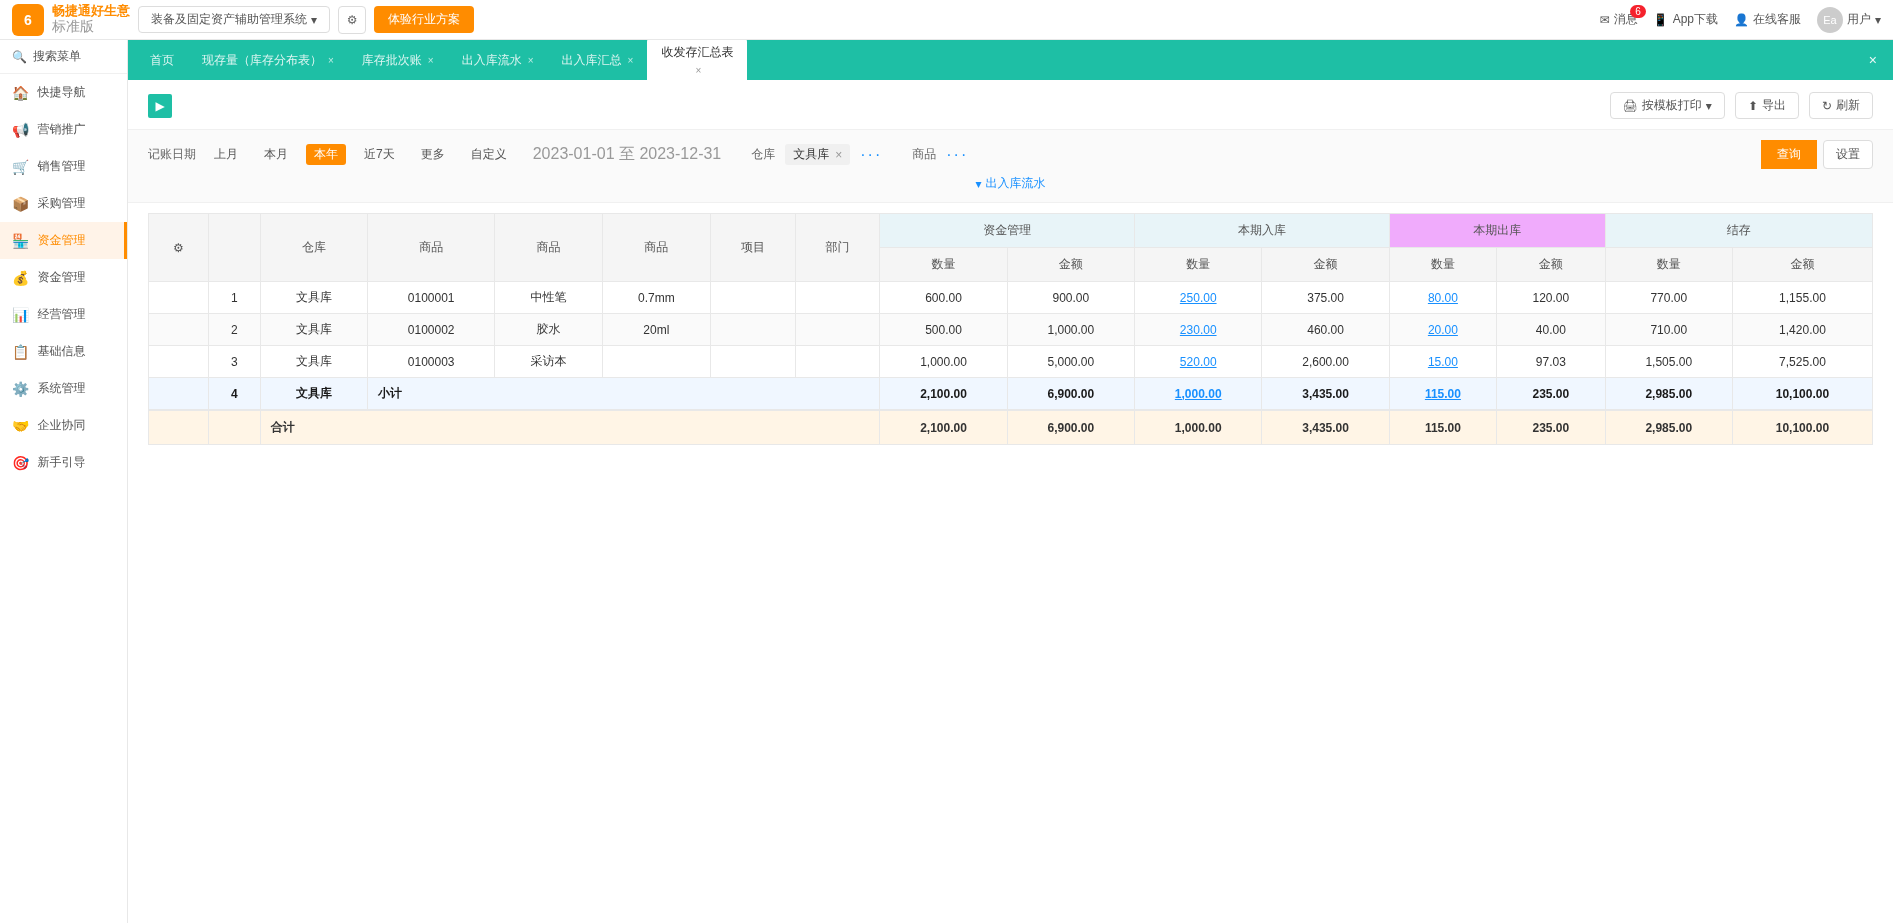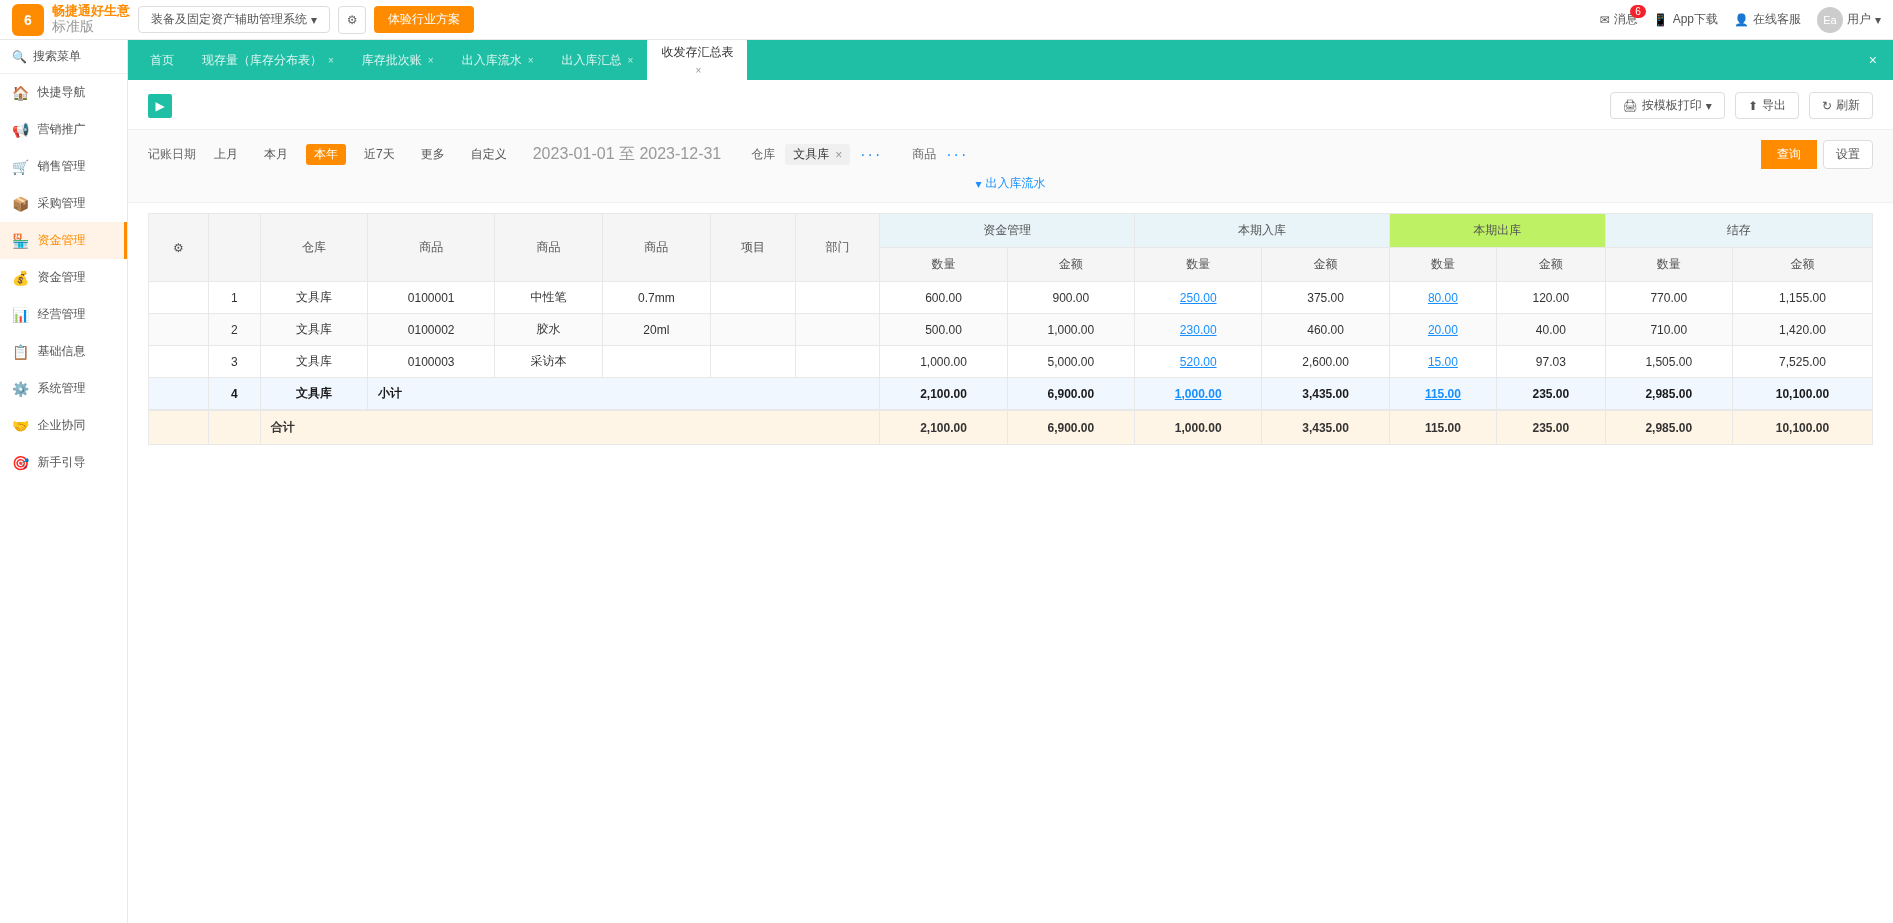--- a/index.html
+++ b/index.html
@@ -259,21 +259,21 @@
                 <th rowspan="2" class="settings-col">⚙</th>
                 <th rowspan="2"></th>
                 <th rowspan="2">仓库</th>
                 <th rowspan="2">商品</th>
                 <th rowspan="2">商品</th>
                 <th rowspan="2">商品</th>
                 <th rowspan="2">项目</th>
                 <th rowspan="2">部门</th>
                 <th colspan="2" style="background: #e8f4f8;">资金管理</th>
                 <th colspan="2" style="background: #e8f4f8;">本期入库</th>
-                <th colspan="2" style="background: #bef264;">本期出库</th>
+                <th colspan="2" style="background: #f0abfc;">本期出库</th>
                 <th colspan="2" style="background: #e8f4f8;">结存</th>
               </tr>
               <tr>
                 <th>数量</th>
                 <th>金额</th>
                 <th>数量</th>
                 <th>金额</th>
                 <th>数量</th>
                 <th>金额</th>
                 <th>数量</th>

